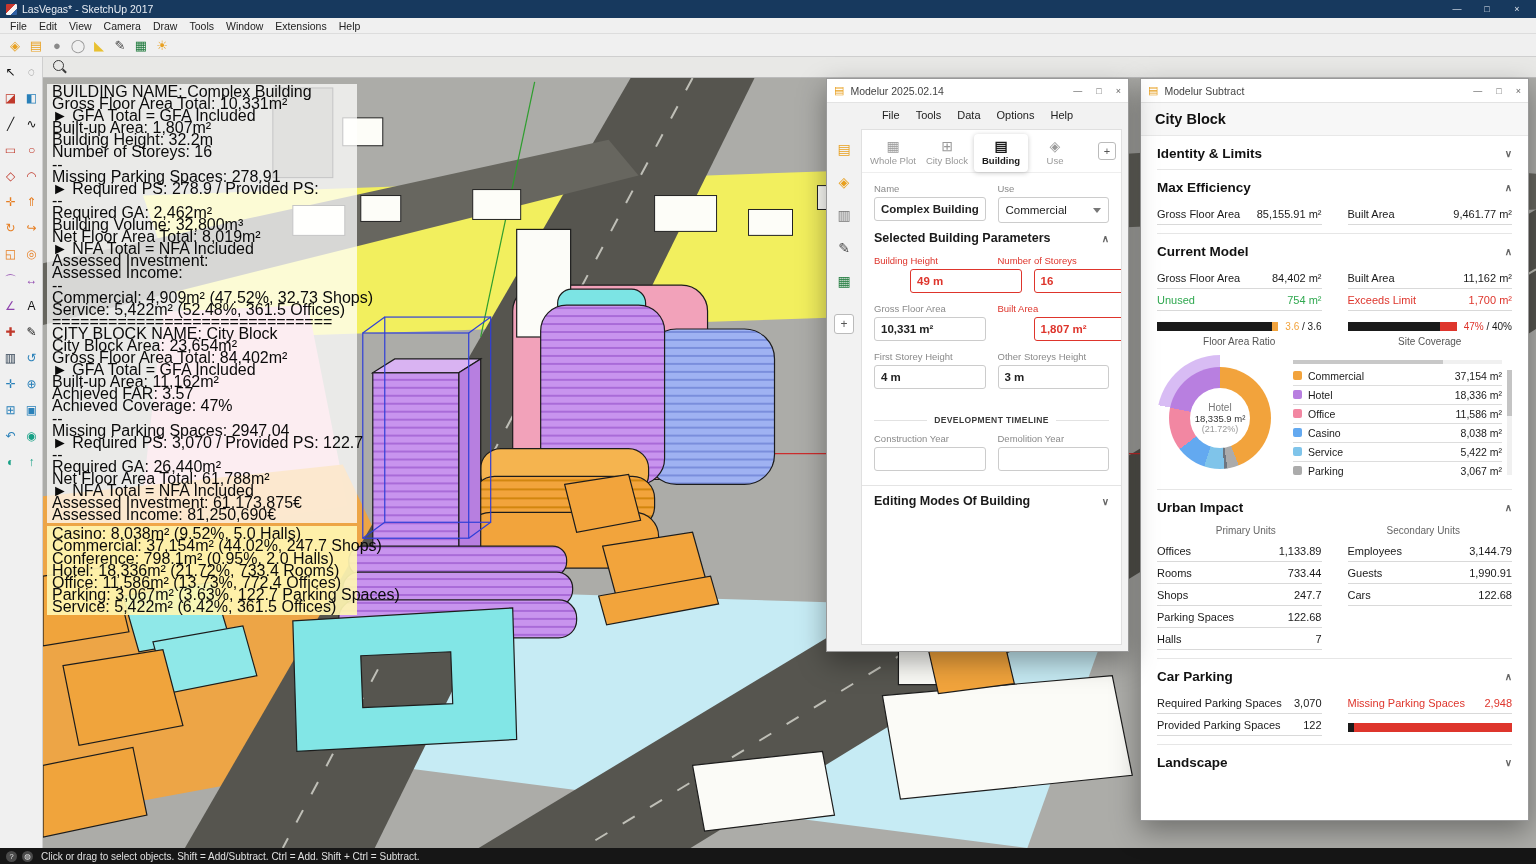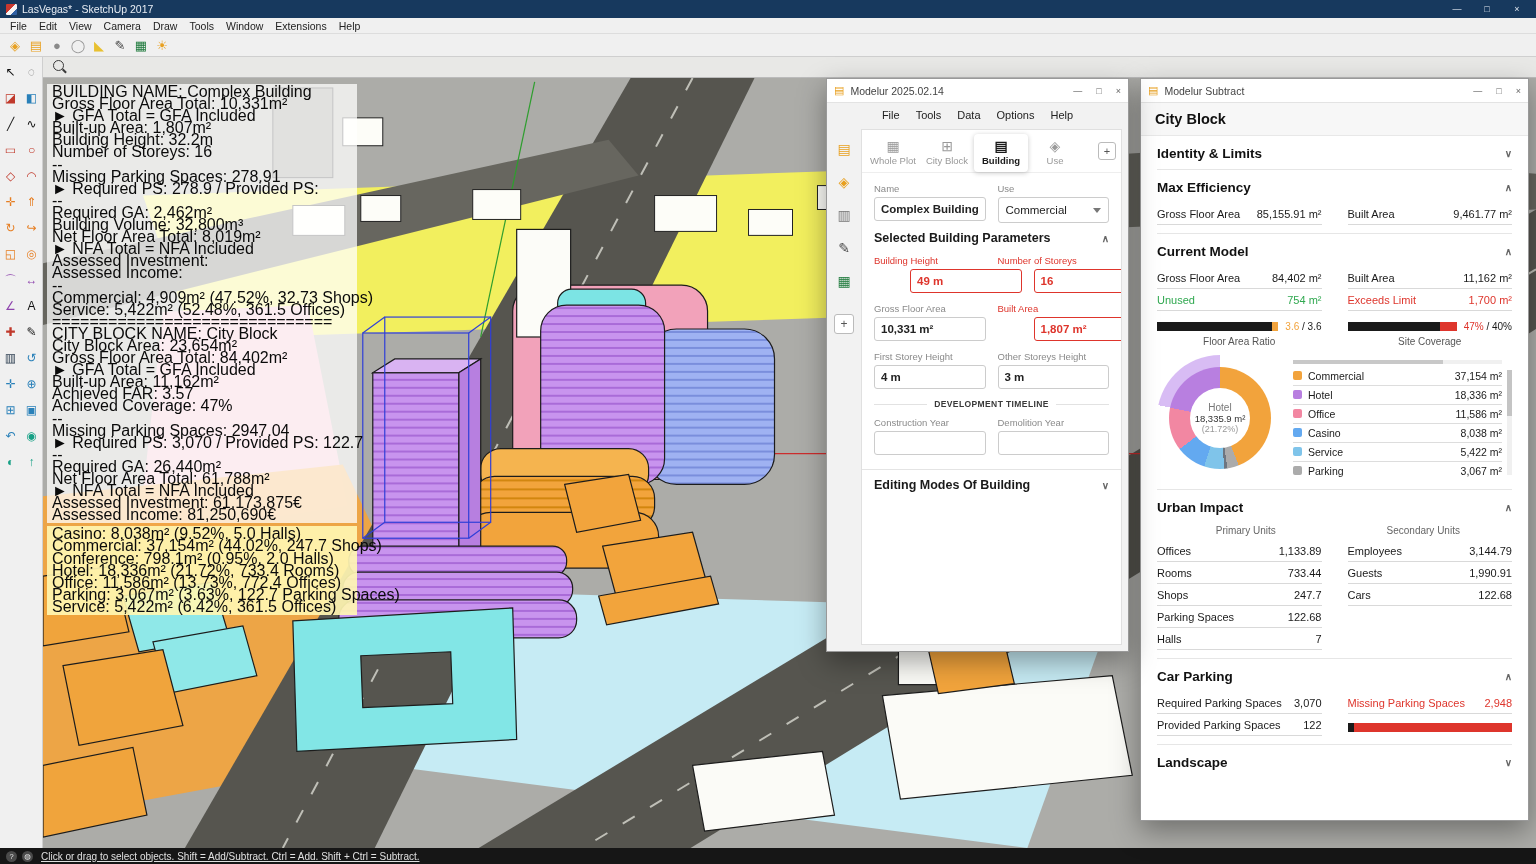--- a/index.html
+++ b/index.html
@@ -36,21 +36,21 @@
   
   .overlay{position:absolute;left:4px;top:6px;z-index:3;}
   .ov-block{width:max-content;min-width:230px;max-width:300px;padding:2px 5px;}
   .ov-block.white{background:rgba(255,255,255,0.74);}
   .ov-block.yellow{background:rgba(255,246,178,0.92);margin-top:3px;}
   .ov-line{font-size:16px;line-height:12.1px;font-weight:400;color:#0A0A0A;white-space:nowrap;}
 
   
   .statusbar{height:16px;background:#161616;display:flex;align-items:center;gap:5px;padding-left:6px;flex:0 0 auto;}
   .sb-icon{width:11px;height:11px;border-radius:50%;background:#4A4A4A;color:#E8E8E8;font-size:7.5px;display:flex;align-items:center;justify-content:center;}
-  .sb-text{color:#E0E0E0;font-size:10px;margin-left:3px;text-decoration:underline;}
+  .sb-text{color:#E0E0E0;font-size:10px;margin-left:3px;}
 
   
   .float-titlebar{height:23px;background:#FFF;border-bottom:1px solid #E3E3E3;display:flex;align-items:center;padding:0 7px;flex:0 0 auto;}
   .float-titlebar .ft-icon{font-style:normal;font-size:11px;margin-right:6px;}
   .float-titlebar .ft-title{font-size:10.5px;color:#444;}
   .float-controls{margin-left:auto;display:flex;gap:14px;}
   .fc{color:#666;font-size:9px;}
   .chev{font-style:normal;color:#666;font-size:10px;}
   .chev.up::before{content:"\2227";}
   .chev.down::before{content:"\2228";}
@@ -75,21 +75,21 @@
   .mdl-add-tab{position:absolute;right:5px;top:12px;width:16px;height:16px;border:1px solid #BBB;border-radius:3px;display:flex;align-items:center;justify-content:center;font-size:11px;color:#555;background:#FFF;}
   .mdl-form{padding:10px 12px;overflow:hidden;}
   .mdl-grid{display:grid;grid-template-columns:1fr 1fr;gap:10px 12px;margin-bottom:6px;}
   .mdl-field label{display:block;font-size:9.5px;color:#8A8A8A;margin-bottom:3px;}
   .mdl-field input{width:100%;box-sizing:border-box;height:24px;border:1px solid #CCC;border-radius:3px;background:#FFF;font-family:"Liberation Sans",sans-serif;font-size:11.5px;font-weight:700;color:#222;padding:0 6px;}
   .mdl-field.invalid label{color:#DE352C;}
   .mdl-field.invalid input{border-color:#DE352C;color:#DE352C;margin-left:36px;}
   .mdl-select{height:24px;border:1px solid #CCC;border-radius:3px;background:#FFF;display:flex;align-items:center;justify-content:space-between;padding:0 7px;font-size:11.5px;color:#222;}
   .caret{width:0;height:0;border-left:4px solid transparent;border-right:4px solid transparent;border-top:5px solid #777;}
   .mdl-section-head{display:flex;justify-content:space-between;align-items:center;font-size:12.5px;font-weight:700;color:#1A1A1A;margin:8px 0 10px;}
-  .mdl-timeline{display:flex;align-items:center;gap:7px;margin:10px 0 8px;}
+  .mdl-timeline{display:flex;align-items:center;gap:7px;margin:26px 0 8px;}
   .mdl-timeline::before,.mdl-timeline::after{content:"";flex:1;height:1px;background:#E2E2E2;}
   .mdl-timeline span{font-size:8.5px;font-weight:700;letter-spacing:.4px;color:#3A3A3A;}
   .mdl-divider{height:1px;background:#E4E4E4;margin:14px -12px 2px;}
 
   
   .dash-window{position:absolute;left:1140px;top:78px;width:387px;height:741px;background:#FFF;border:1px solid #999;box-shadow:0 10px 26px rgba(0,0,0,.35);display:flex;flex-direction:column;z-index:4;overflow:hidden;}
   .dash-header{background:#F7F7F7;border-bottom:1px solid #E8E8E8;padding:8px 14px;font-size:14.5px;font-weight:700;color:#111;flex:0 0 auto;}
   .dash-body{flex:1;padding:0 16px 8px;overflow:hidden;font-size:11px;color:#1A1A1A;}
   .dash-section{border-bottom:1px solid #E6E6E6;padding-bottom:8px;}
   .dash-section.no-pad{padding-bottom:0;}

